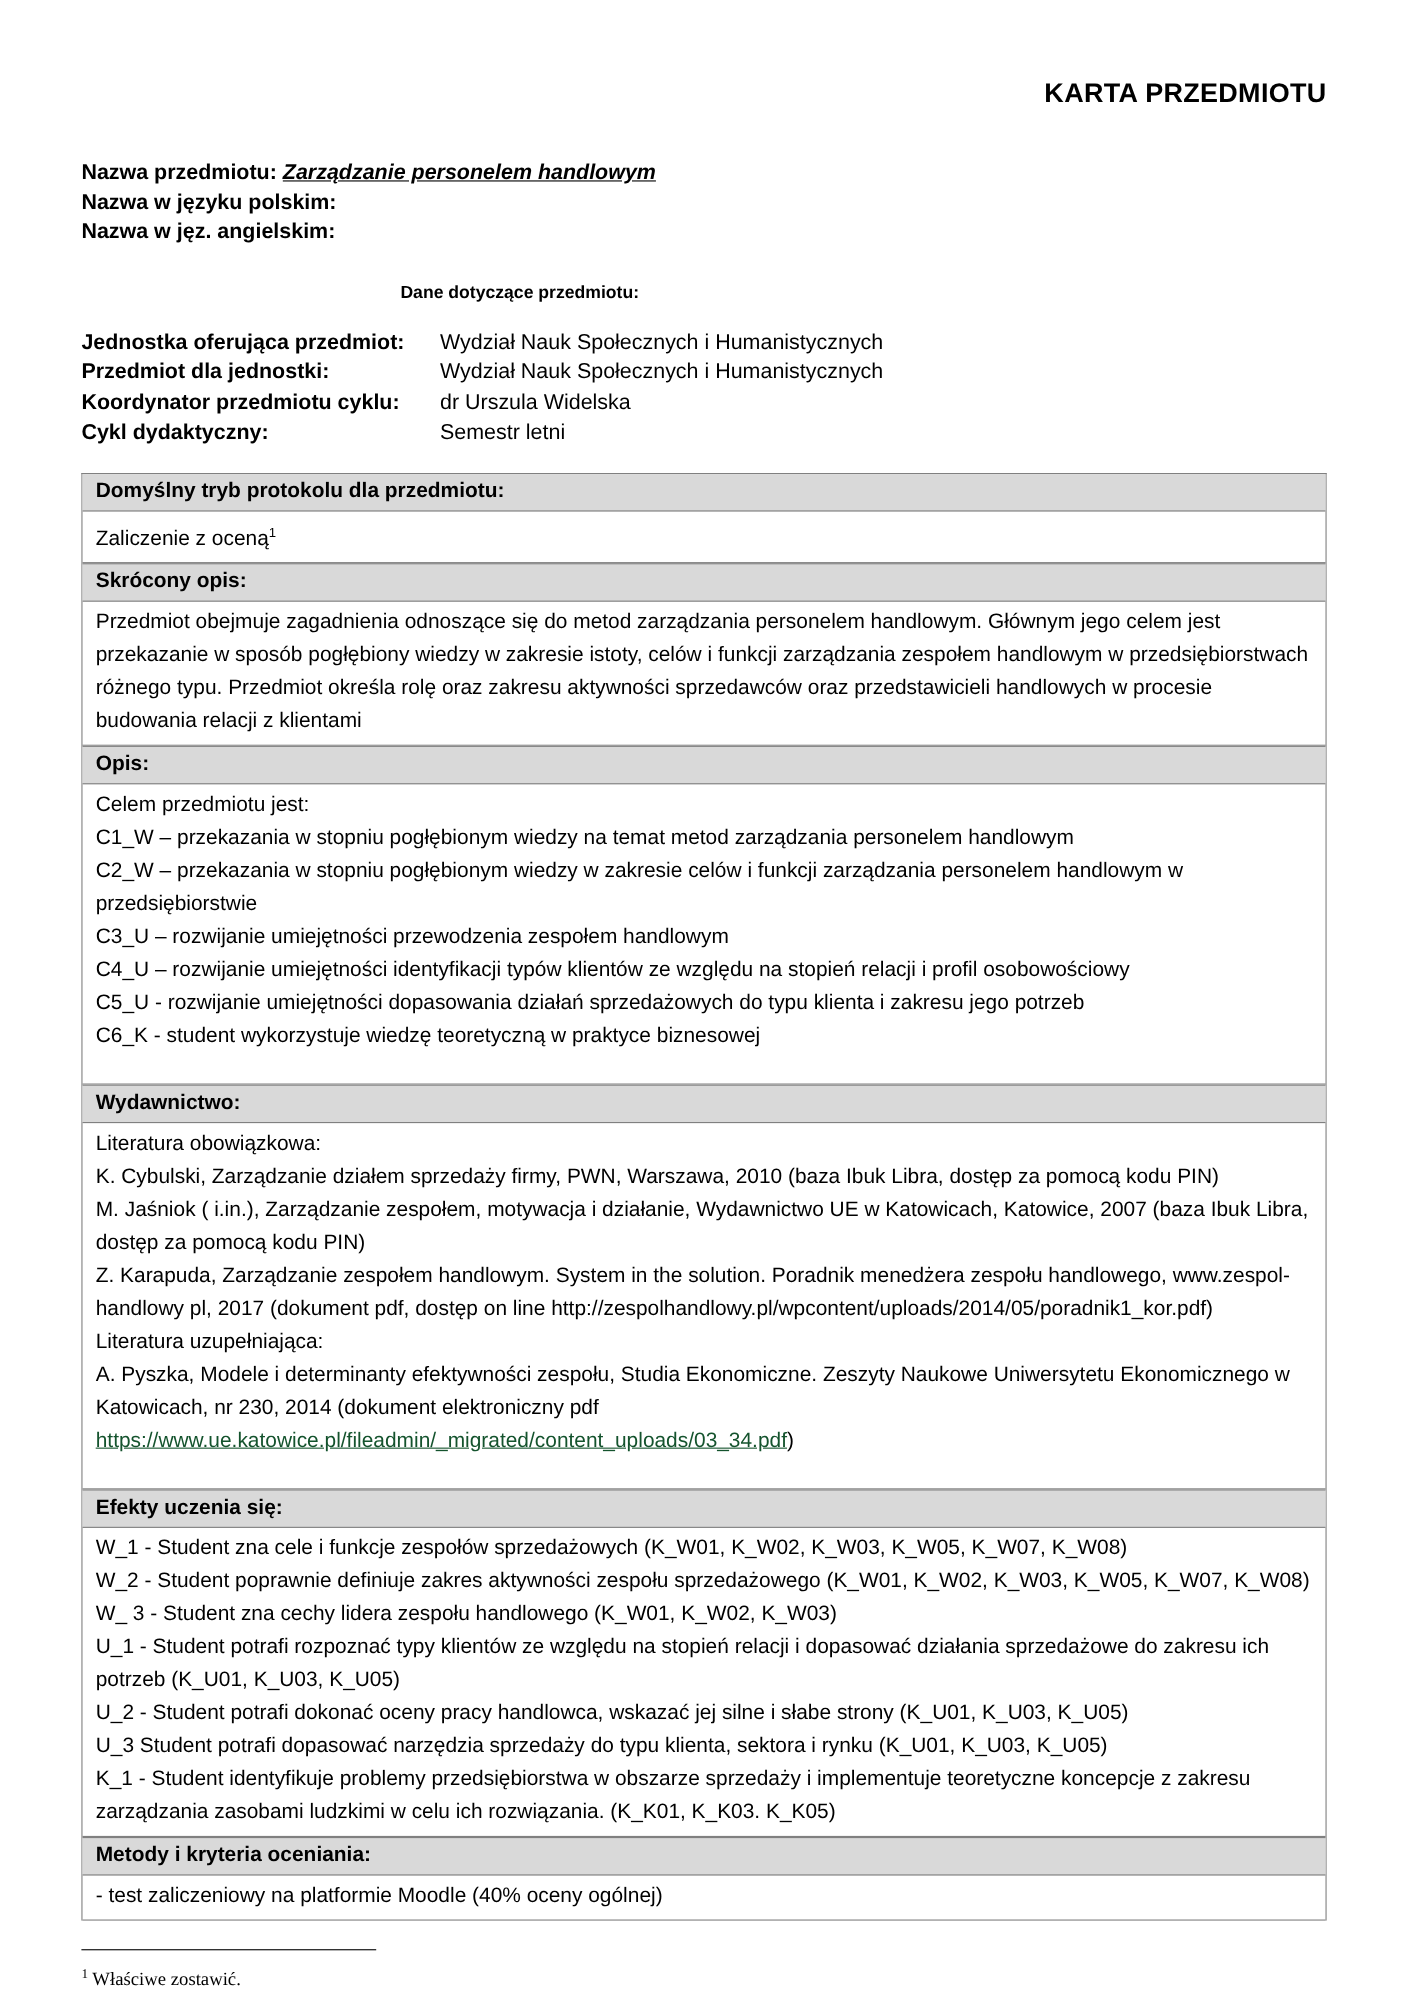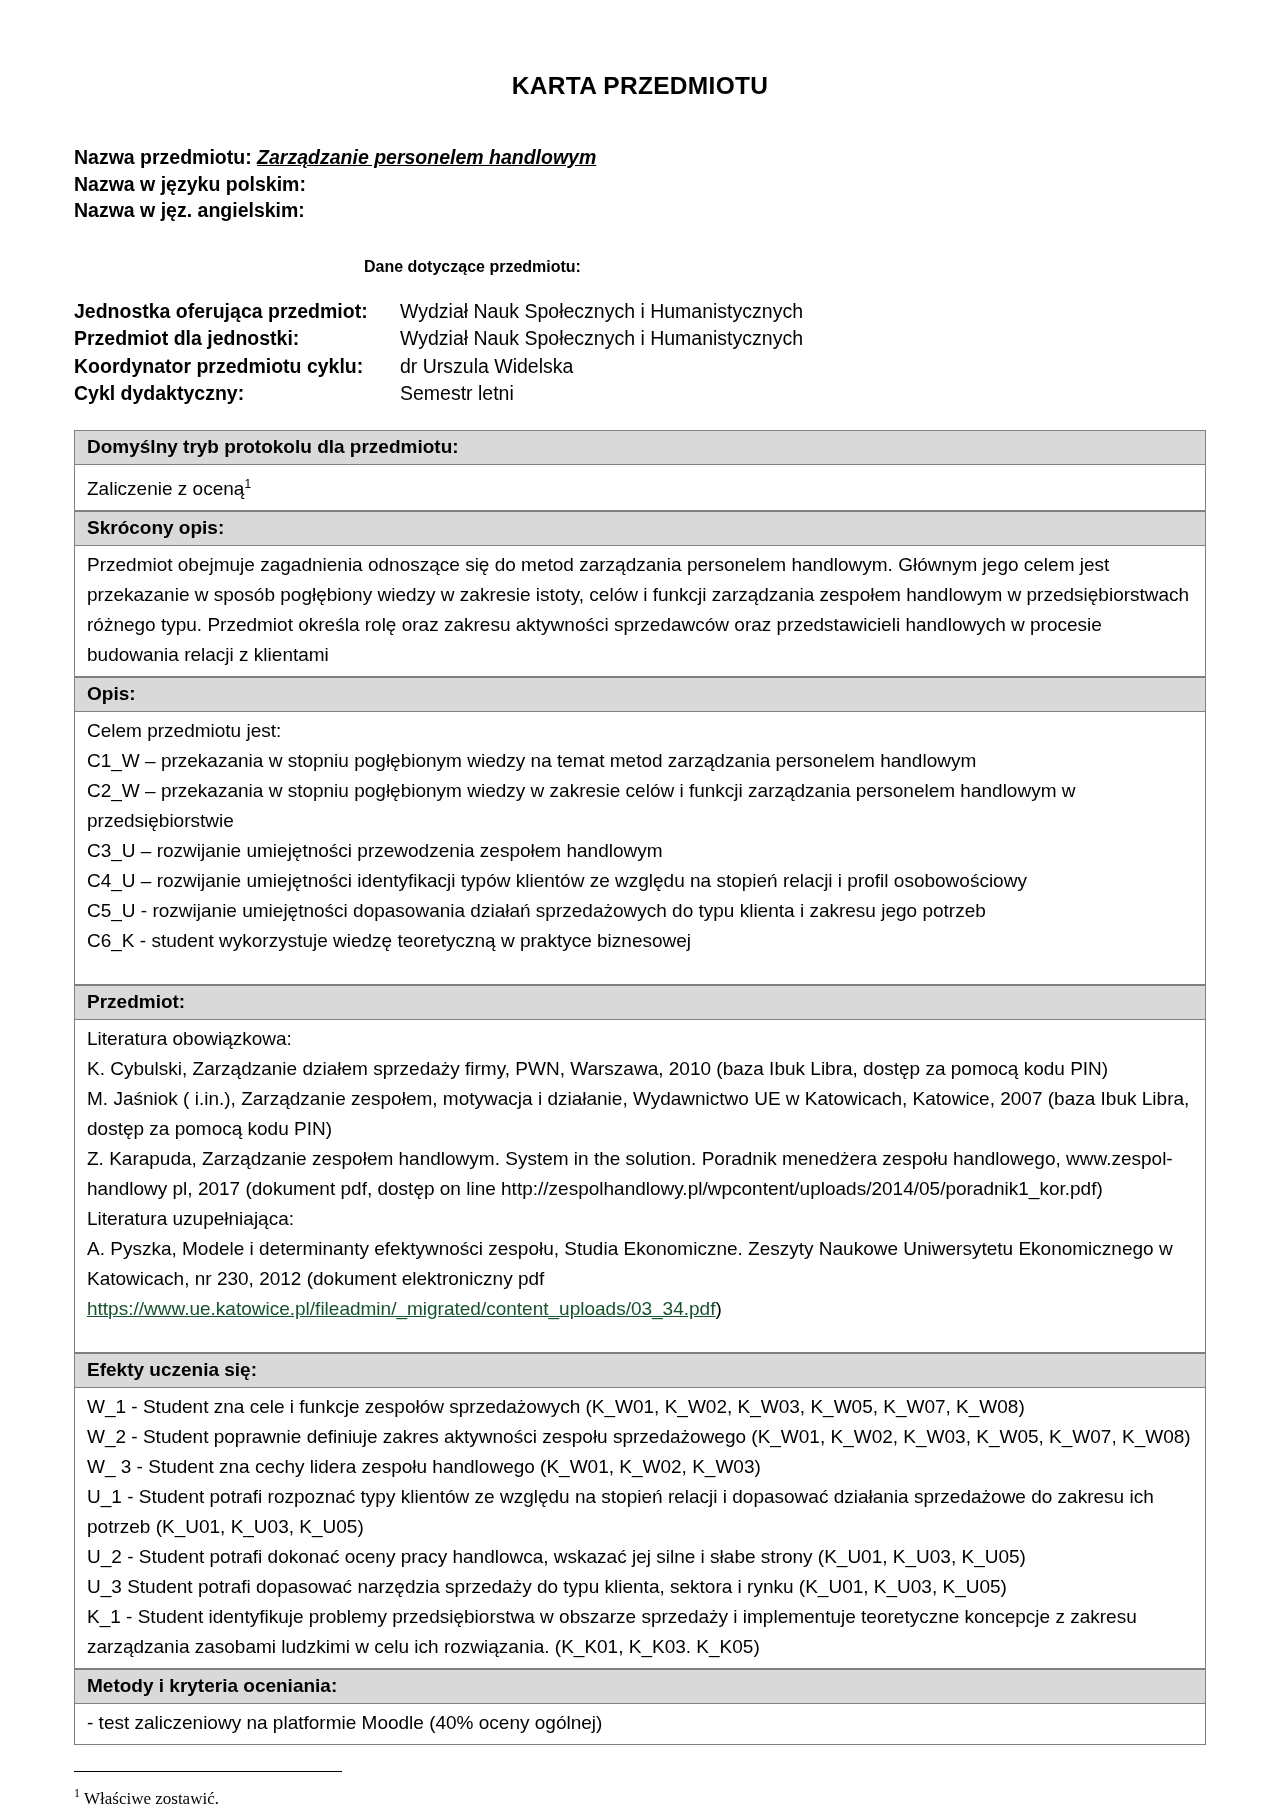--- a/index.html
+++ b/index.html
@@ -14,21 +14,21 @@
   .page {
     position: relative;
     width: 1280px;
     min-height: 1811px;
     margin: 0 auto;
     background: #ffffff;
     box-sizing: border-box;
     padding: 56px 74px 20px 74px;
   }
   .doc-title {
-    text-align: center;
+    text-align: right;
     font-size: 24.5px;
     font-weight: bold;
     letter-spacing: 0.3px;
     margin: 16px 0 0 0;
   }
 
   
   .meta-top {
     margin-top: 44px;
   }
@@ -190,28 +190,28 @@
       <p>Celem przedmiotu jest:</p>
       <p>C1_W – przekazania w stopniu pogłębionym wiedzy na temat metod zarządzania personelem handlowym</p>
       <p>C2_W – przekazania w stopniu pogłębionym wiedzy w zakresie celów i funkcji zarządzania personelem handlowym w przedsiębiorstwie</p>
       <p>C3_U – rozwijanie umiejętności przewodzenia zespołem handlowym</p>
       <p>C4_U – rozwijanie umiejętności identyfikacji typów klientów ze względu na stopień relacji i profil osobowościowy</p>
       <p>C5_U - rozwijanie umiejętności dopasowania działań sprzedażowych do typu klienta i zakresu jego potrzeb</p>
       <p>C6_K - student wykorzystuje wiedzę teoretyczną w praktyce biznesowej</p>
       <div class="pad-bottom"></div>
     </div>
 
-    <div class="sec-head">Przedmiot:</div>
+    <div class="sec-head">Wydawnictwo:</div>
     <div class="sec-body">
       <p>Literatura obowiązkowa:</p>
       <p>K. Cybulski, Zarządzanie działem sprzedaży firmy, PWN, Warszawa, 2010 (baza Ibuk Libra, dostęp za pomocą kodu PIN)</p>
       <p>M. Jaśniok ( i.in.), Zarządzanie zespołem, motywacja i działanie, Wydawnictwo UE w Katowicach, Katowice, 2007 (baza Ibuk Libra, dostęp za pomocą kodu PIN)</p>
       <p>Z. Karapuda, Zarządzanie zespołem handlowym. System in the solution. Poradnik menedżera zespołu handlowego, www.zespol-handlowy pl, 2017 (dokument pdf, dostęp on line http://zespolhandlowy.pl/wpcontent/uploads/2014/05/poradnik1_kor.pdf)</p>
       <p>Literatura uzupełniająca:</p>
-      <p>A. Pyszka, Modele i determinanty efektywności zespołu, Studia Ekonomiczne. Zeszyty Naukowe Uniwersytetu Ekonomicznego w Katowicach, nr 230, 2012 (dokument elektroniczny pdf</p>
+      <p>A. Pyszka, Modele i determinanty efektywności zespołu, Studia Ekonomiczne. Zeszyty Naukowe Uniwersytetu Ekonomicznego w Katowicach, nr 230, 2014 (dokument elektroniczny pdf</p>
       <p><a class="link" href="#">https://www.ue.katowice.pl/fileadmin/_migrated/content_uploads/03_34.pdf</a><span>)</span></p>
       <div class="pad-bottom"></div>
     </div>
 
     <div class="sec-head">Efekty uczenia się:</div>
     <div class="sec-body">
       <p>W_1 - Student zna cele i funkcje zespołów sprzedażowych (K_W01, K_W02, K_W03, K_W05, K_W07, K_W08)</p>
       <p>W_2 - Student poprawnie definiuje zakres aktywności zespołu sprzedażowego (K_W01, K_W02, K_W03, K_W05, K_W07, K_W08)</p>
       <p>W_ 3 - Student zna cechy lidera zespołu handlowego (K_W01, K_W02, K_W03)</p>
       <p>U_1 - Student potrafi rozpoznać typy klientów ze względu na stopień relacji i dopasować działania sprzedażowe do zakresu ich potrzeb (K_U01, K_U03, K_U05)</p>

